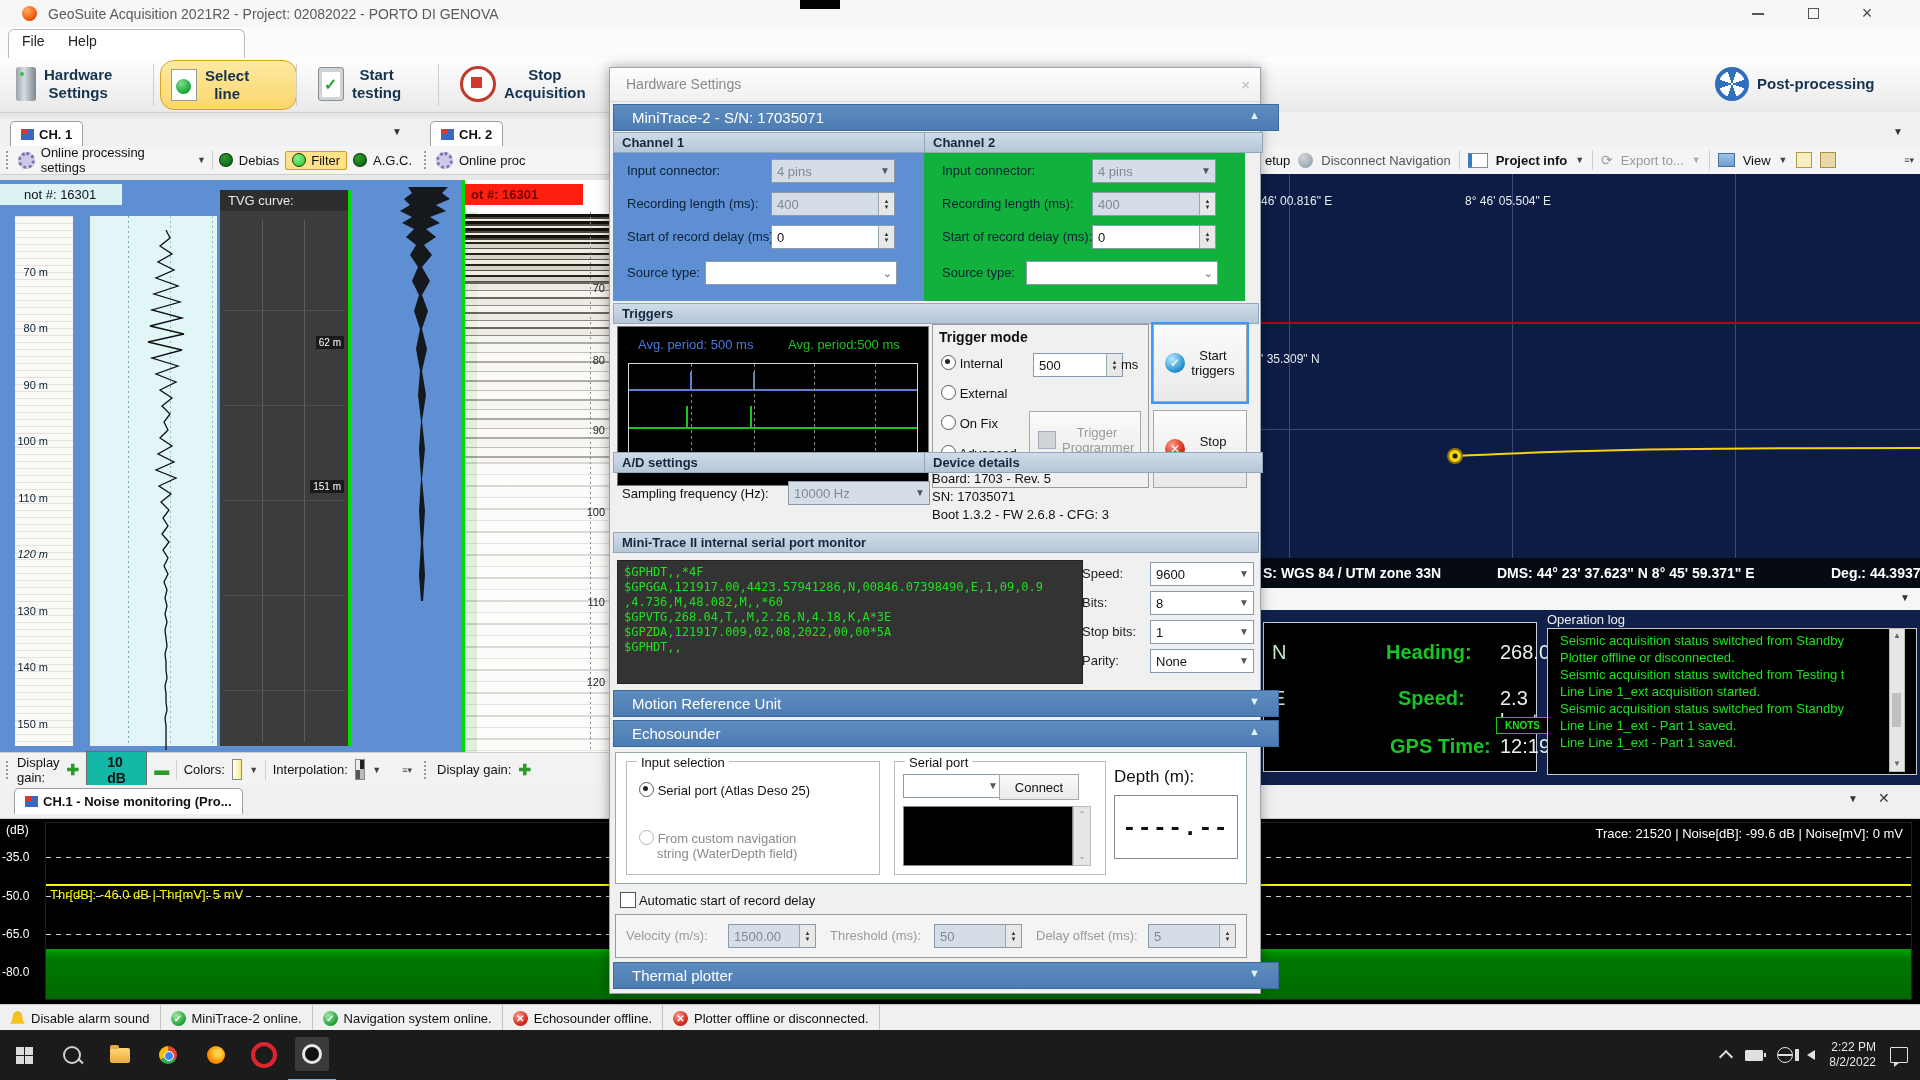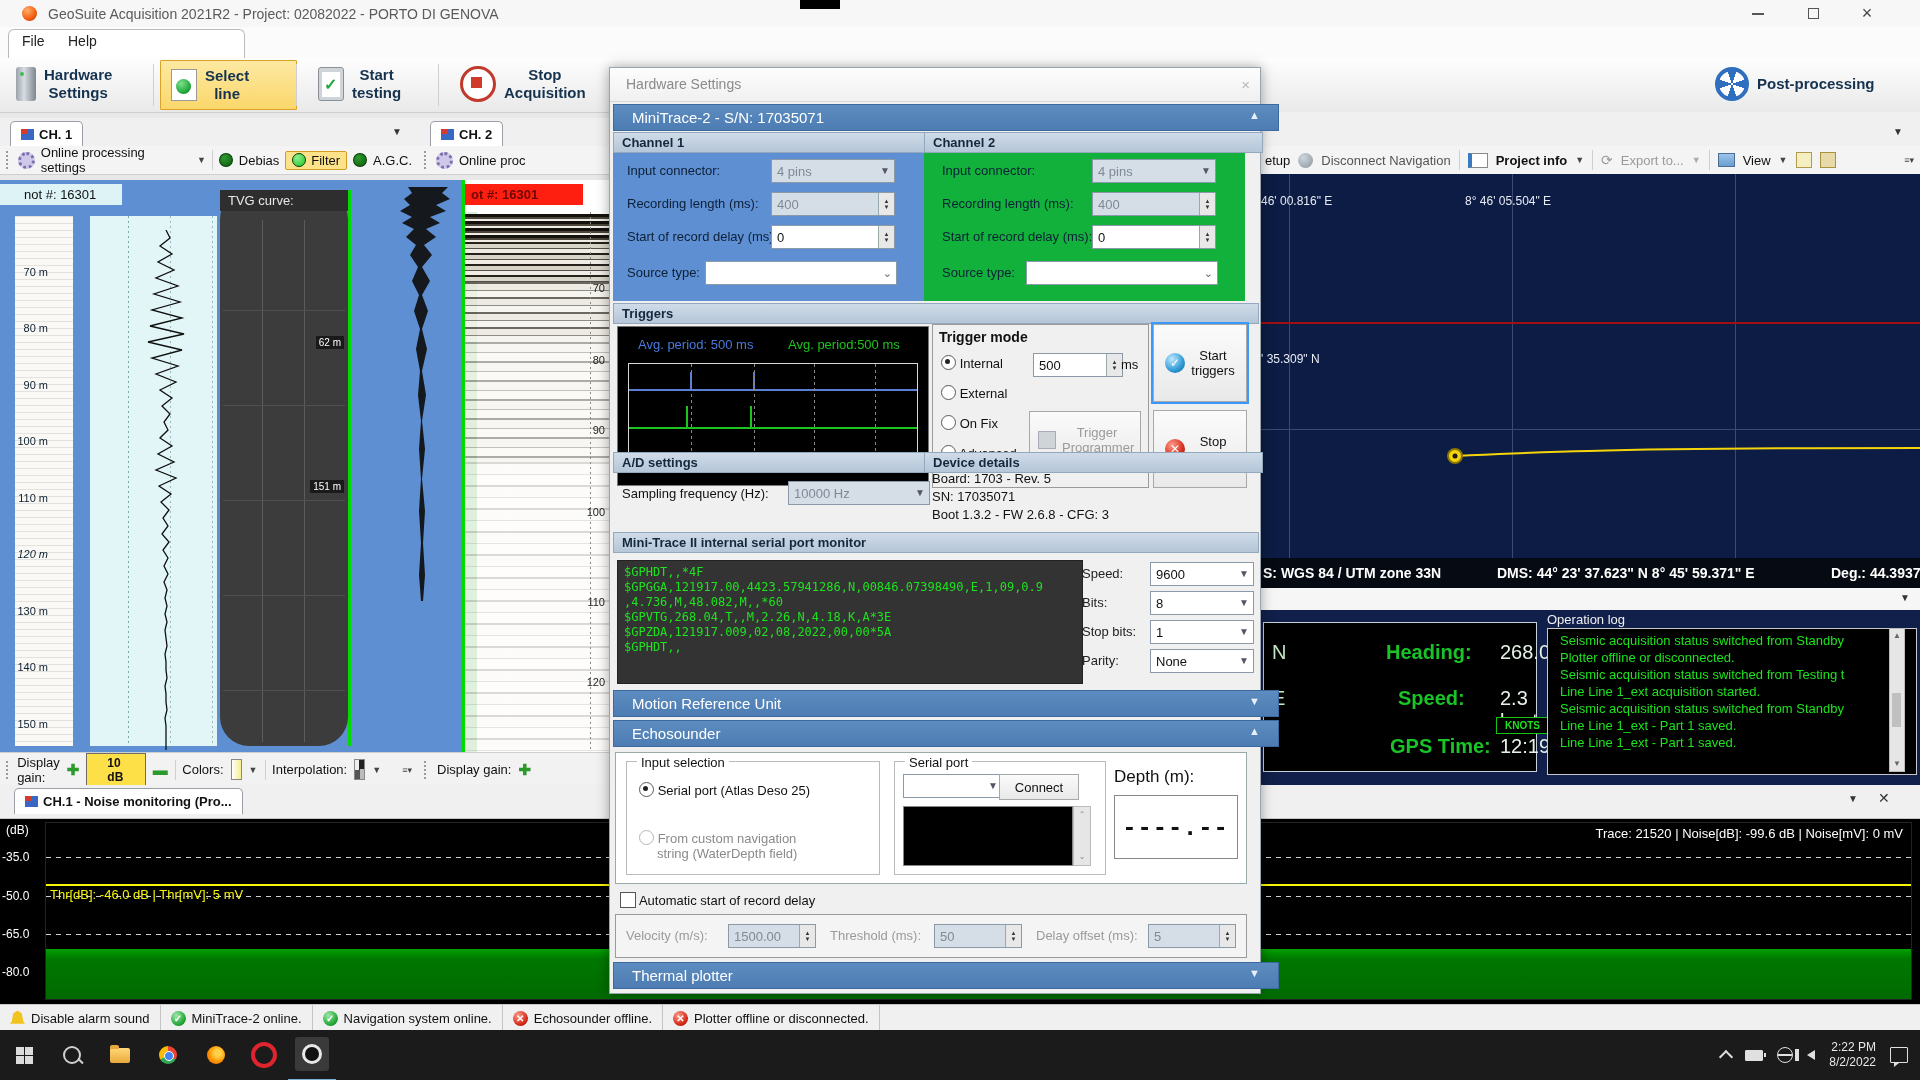--- a/index.html
+++ b/index.html
@@ -15,21 +15,21 @@
   .win-btn{top:0;width:46px;height:27px;text-align:center;line-height:27px;color:#444;font-size:15px;}
   .min-glyph{left:16px;top:13px;width:12px;height:0;border-top:2px solid #555;}
   .max-glyph{left:18px;top:8px;width:9px;height:9px;border:1.5px solid #555;}
   .blackstrip{left:800px;top:0;width:40px;height:9px;background:#000;}
   .menubar{left:0;top:27px;width:1920px;height:31px;background:#fbfbfb;border-bottom:1px solid #d9d9d9;}
   .menutabs{left:8px;top:2px;width:235px;height:29px;border:1px solid #bbb;border-bottom:none;border-radius:6px 6px 0 0;background:#fff;}
   .menu-item{top:6px;font-size:14px;color:#222;}
   .toolbar{left:0;top:58px;width:1920px;height:54px;background:linear-gradient(#fefefe,#e9e9e9);border-bottom:1px solid #cfcfcf;}
   .tb-btn{top:2px;height:48px;display:flex;align-items:center;gap:8px;padding:0 10px;}
   .tb-btn .tlines{font-weight:bold;font-size:15px;color:#15324f;text-align:center;line-height:18px;}
-  .tb-active{background:linear-gradient(#fde9a2,#fbd76b);border:1px solid #d9a426;border-radius:1px;}
+  .tb-active{background:linear-gradient(#fde9a2,#fbd76b);border:1px solid #d9a426;border-radius:14px;}
   .tb-sep{top:6px;width:1px;height:42px;background:#cfcfcf;}
   .ic-hw{width:20px;height:34px;background:linear-gradient(90deg,#9aa2aa,#d7dde2 40%,#7d858d);border-radius:3px;position:relative;}
   .ic-hw::after{content:"";position:absolute;left:4px;top:5px;width:4px;height:4px;border-radius:50%;background:#39c14d;}
   .ic-page{width:24px;height:30px;background:#fff;border:1px solid #9a9a9a;position:relative;}
   .ic-page::after{content:"";position:absolute;left:4px;top:9px;width:15px;height:15px;border-radius:50%;
     background:radial-gradient(circle at 35% 30%,#7fe08c,#1ea83c 65%,#0d6e24);}
   .ic-clip{width:24px;height:32px;background:#cfd4d9;border:1px solid #8a9096;border-radius:3px;position:relative;}
   .ic-clip::before{content:"";position:absolute;left:3px;top:4px;right:3px;bottom:3px;background:#fff;}
   .ic-clip::after{content:"✓";position:absolute;left:5px;top:7px;color:#1ea83c;font-weight:bold;font-size:16px;}
   .ic-stop{width:30px;height:30px;border-radius:50%;background:#fff;border:3px solid #c0392b;position:relative;}
@@ -44,21 +44,21 @@
   .panel-toolbar{background:#f4f4f4;border-bottom:1px solid #cfcfcf;display:flex;align-items:center;gap:6px;padding:0 6px;height:28px;}
   .grip{width:4px;height:18px;border-left:2px dotted #9a9a9a;}
   .gear{width:11px;height:11px;border:3px dotted #7b6fae;border-radius:50%;background:#cfc8e8;}
   .led{width:12px;height:12px;border-radius:50%;border:1px solid #083c08;}
   .led-dark{background:radial-gradient(circle at 35% 30%,#2f9a2f,#0a5c0a);}
   .led-bright{background:radial-gradient(circle at 35% 30%,#8cf08c,#24c424);}
   .filter-hl{display:flex;align-items:center;gap:5px;background:#fde28a;border:1px solid #d39c22;border-radius:2px;padding:1px 6px;}
   .ddv{color:#444;font-size:9px;}
   .gainbar{background:#f2f2f2;border-top:1px solid #cfcfcf;display:flex;align-items:center;gap:7px;padding:0 6px;height:33px;font-size:13px;}
   .plusminus{color:#2a9a2a;font-weight:bold;font-size:15px;}
-  .gainval{border:1px solid #6d6d6d;background:#fde047;font-weight:bold;font-size:12px;padding:2px 20px;}
+  .gainval{border:1px solid #6d6d6d;background:#14b8a6;font-weight:bold;font-size:14px;padding:2px 20px;}
   .swatch{width:17px;height:19px;border:1px solid #888;}
   .vline-sep{width:1px;height:20px;background:#cfcfcf;}
   
   .ch1-display{left:0;top:112px;width:462px;height:673px;background:#5e8fd2;}
   .shot-label{font-size:13px;padding:3px 6px;}
   .depth-label{position:absolute;left:2px;width:46px;text-align:right;font-size:11px;color:#0c2030;}
   .tvg{background:#3c3c3c;}
   .tvg-title{background:#2e2e2e;color:#e8e8e8;font-size:13px;padding:3px 8px;}
   .gridline-v{position:absolute;top:30px;bottom:4px;width:1px;background:#5c5c5c;}
   .gridline-h{position:absolute;left:3px;right:3px;height:1px;background:#505050;}
@@ -237,21 +237,21 @@
         <div class="depth-label" style="top: 255px;">100 m</div>
         <div class="depth-label" style="top: 312px;">110 m</div>
         <div class="depth-label" style="top: 368px; font-style: italic;">120 m</div>
         <div class="depth-label" style="top: 425px;">130 m</div>
         <div class="depth-label" style="top: 481px;">140 m</div>
         <div class="depth-label" style="top: 538px;">150 m</div>
       </div>
     <svg class="abs" style="left:126px;top:50px;" width="80" height="520" viewBox="0 0 80 520">
       <polyline fill="none" stroke="#101010" stroke-width="1.3" points="40,0 44,8 34,16 46,24 32,32 48,40 30,48 52,56 28,64 54,72 26,80 56,88 24,96 58,104 22,112 56,120 26,128 52,136 30,144 50,152 34,160 46,168 36,176 44,184 38,192 42,200 34,208 46,216 32,224 48,232 30,240 50,248 33,256 45,264 35,272 43,280 37,288 42,296 36,304 43,312 37,320 42,328 38,336 42,344 38,352 41,360 39,368 41,376 39,384 41,392 39,400 40,408 41,416 39,424 40,432 40,440 41,448 39,456 40,464 40,472 41,480 39,488 40,496 40,504 40,512 40,520"></polyline>
     </svg>
-    <div class="abs tvg" style="left:220px;top:10px;width:128px;height:556px;border-radius:29px;">
+    <div class="abs tvg" style="left:220px;top:10px;width:128px;height:556px;">
       <div class="tvg-title">TVG curve:</div>
       <div class="gridline-v" style="left:42px;"></div>
       <div class="gridline-v" style="left:84px;"></div>
       <div class="gridline-h" style="top:120px;"></div>
       <div class="gridline-h" style="top:215px;"></div>
       <div class="gridline-h" style="top:310px;"></div>
       <div class="gridline-h" style="top:405px;"></div>
       <div class="gridline-h" style="top:500px;"></div>
       <div>
 

